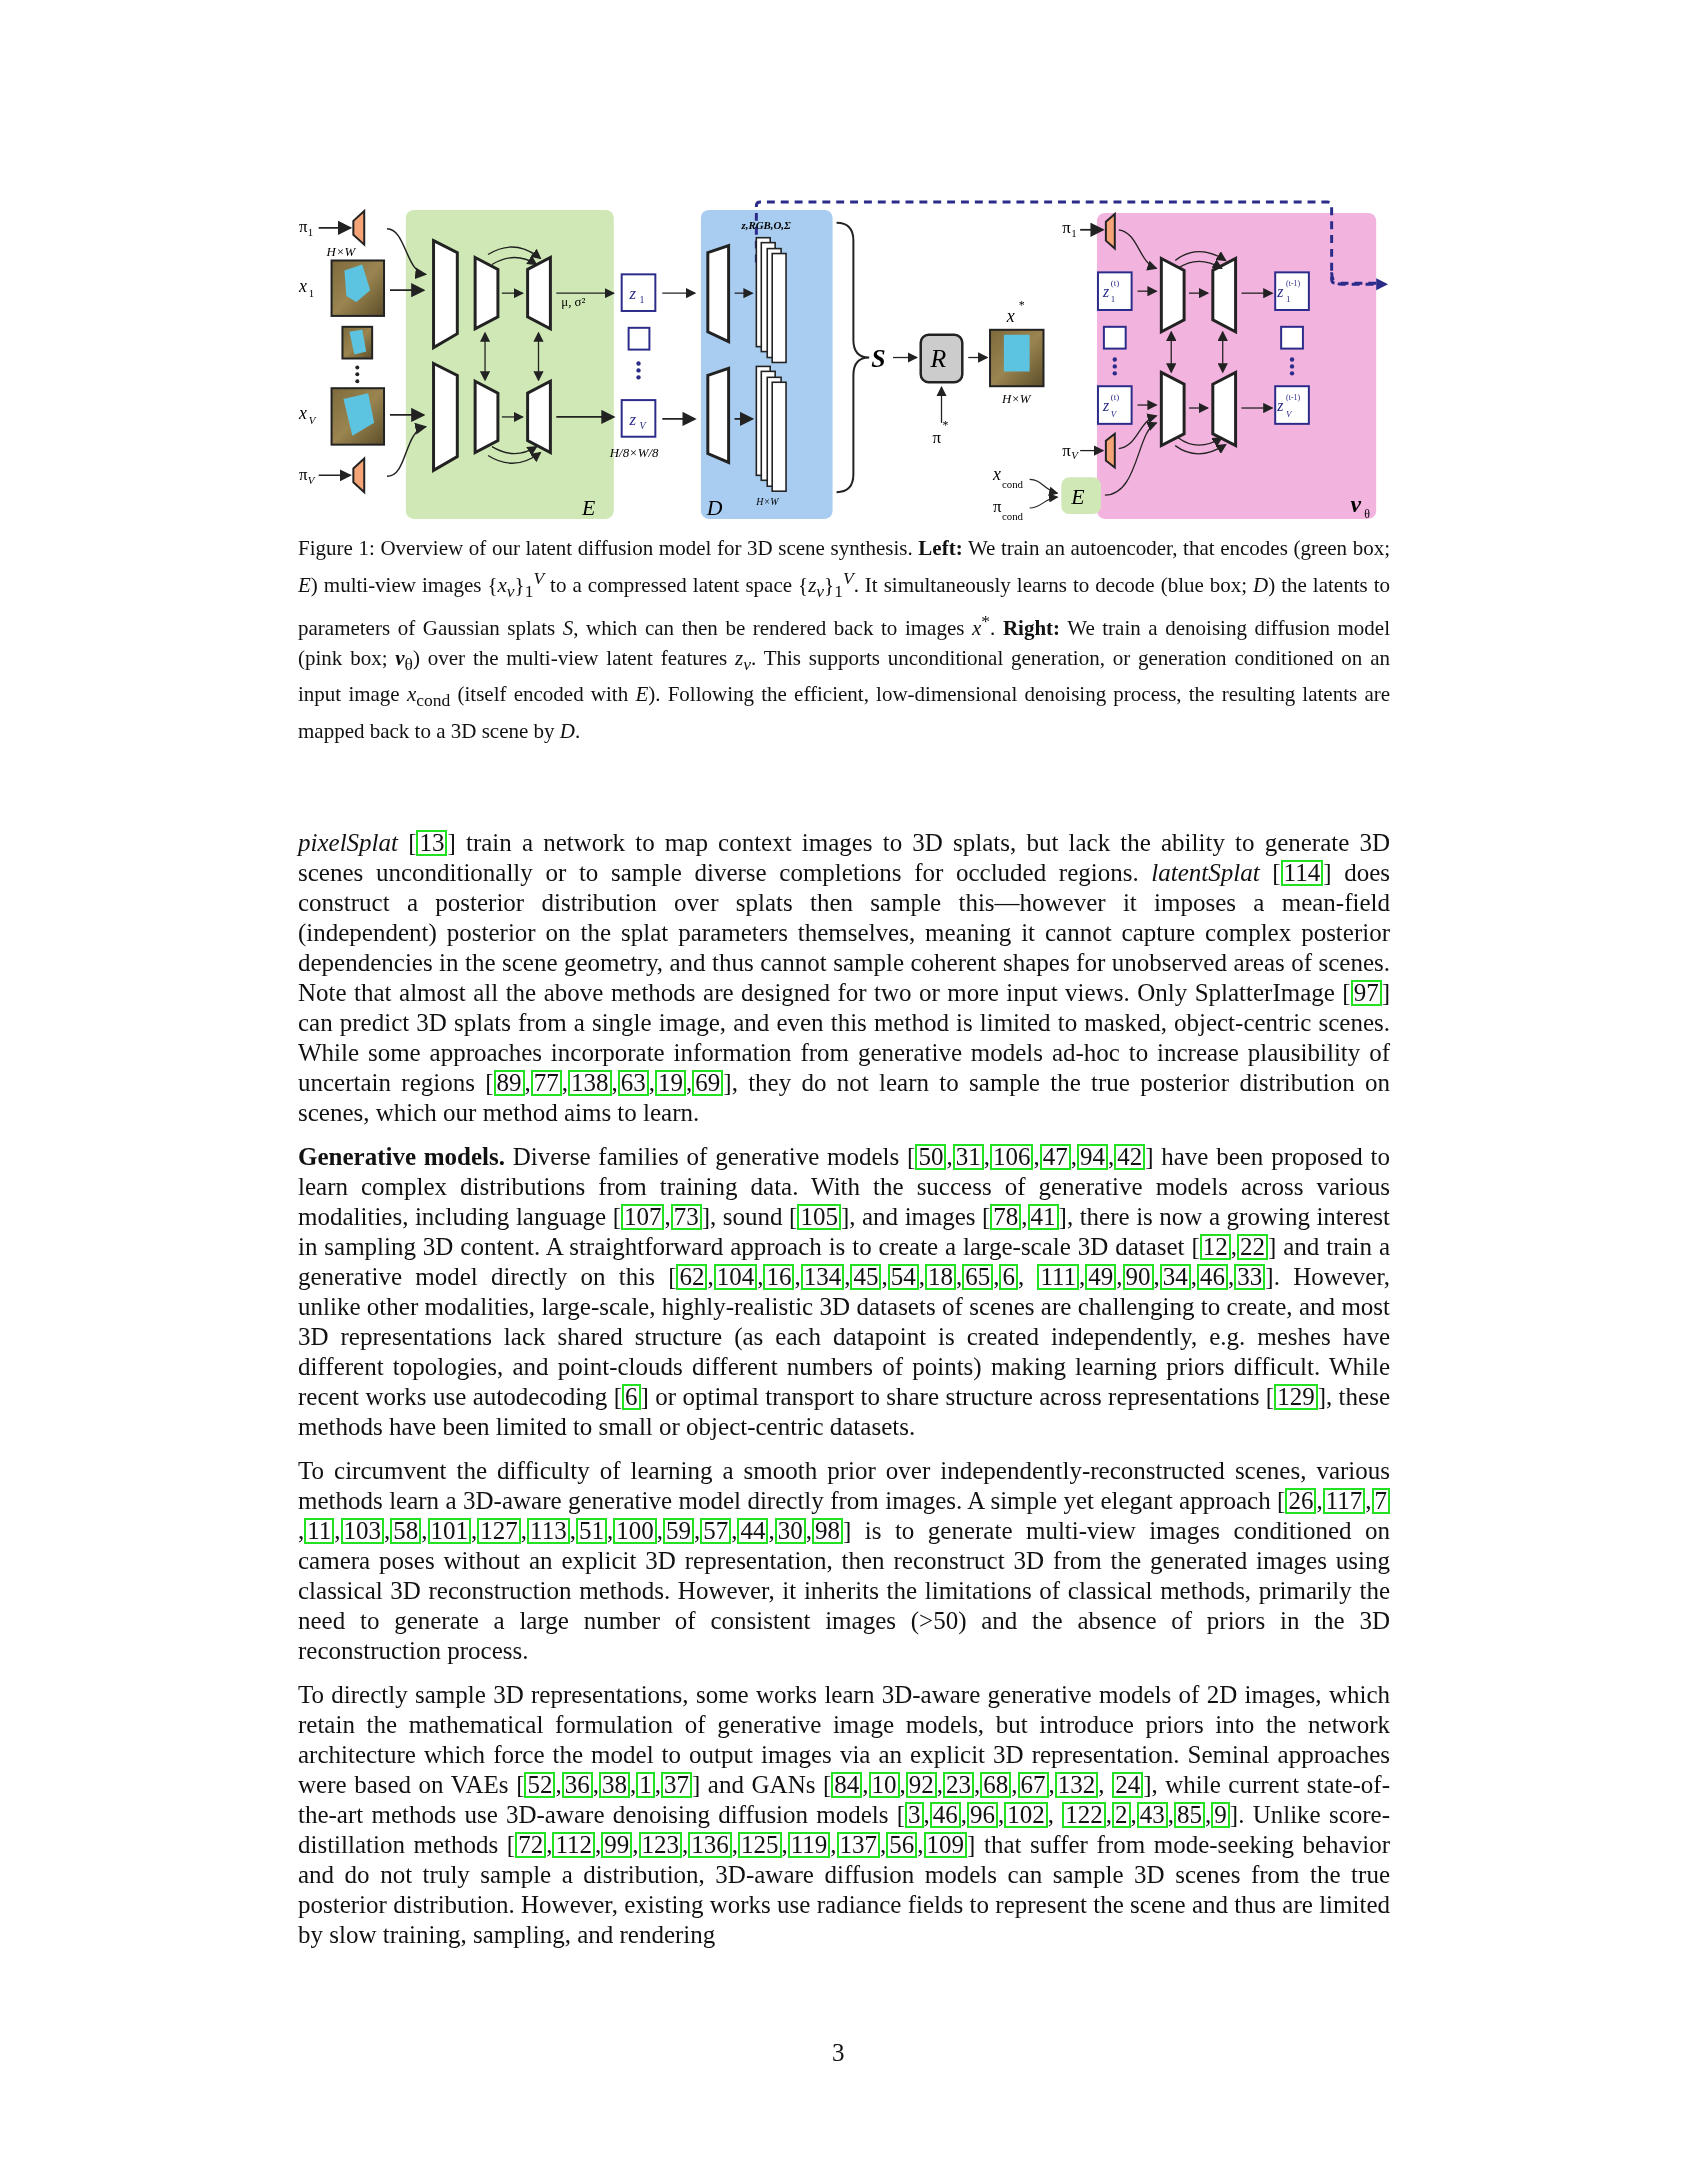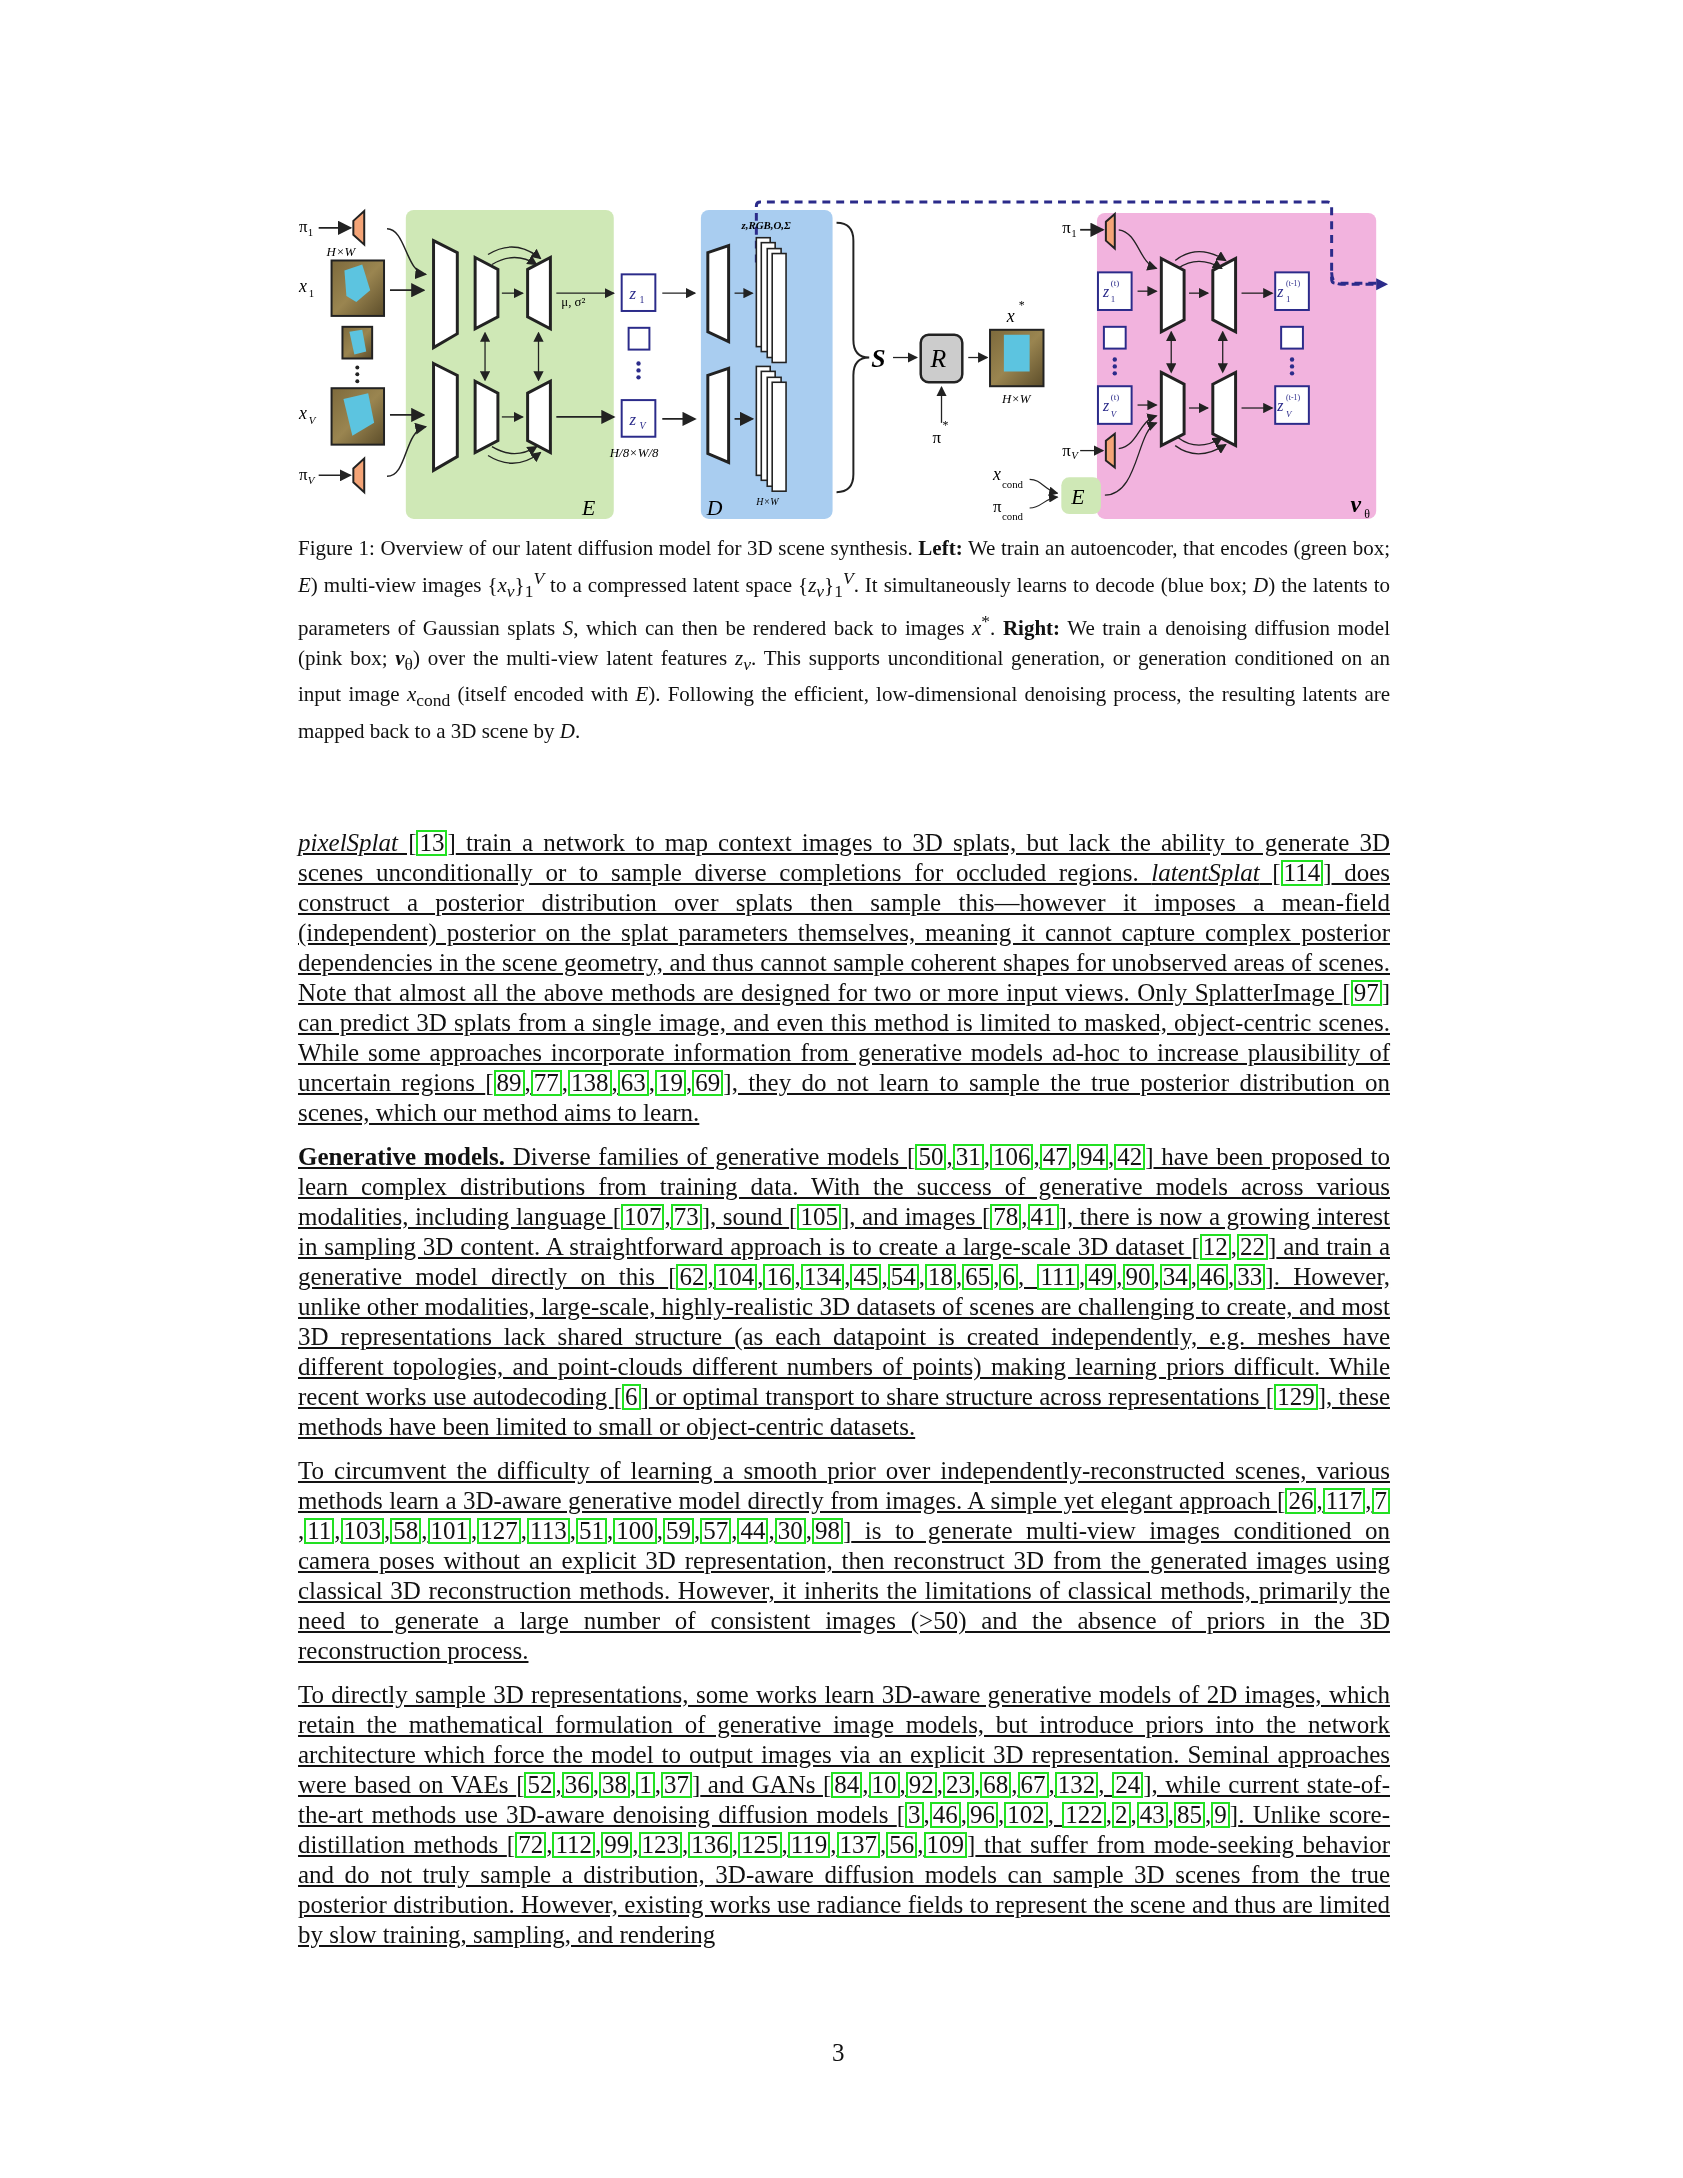--- a/index.html
+++ b/index.html
@@ -1,21 +1,21 @@
 <!DOCTYPE html>
 <html><head>
 <meta charset="utf-8">
 <style>
   html, body { margin: 0; padding: 0; background: #ffffff; }
   body { width: 1683px; height: 2178px; position: relative; overflow: hidden; font-family: "Liberation Serif", "DejaVu Serif", serif; color: #111; }
   .figure { position: absolute; left: 287px; top: 193px; width: 1109px; height: 332px; }
   .caption { position: absolute; left: 298px; top: 533px; width: 1092px; font-size: 21px; line-height: 30px; text-align: justify; }
   .caption b { font-weight: bold; }
   .body { position: absolute; left: 298px; top: 828px; width: 1092px; font-size: 25px; line-height: 30px; text-align: justify; }
-  .body p { margin: 0 0 14px 0; text-decoration: underline; }
+  .body p { margin: 0 0 14px 0; }
   .cite { display: inline-block; border: 2px solid #22e022; padding: 0 1px; line-height: 22px; margin: 0 0px; }
   .runin { font-weight: bold; }
   i.m { font-style: italic; }
   .pagenum { position: absolute; left: 832px; top: 2039px; font-size: 25px; }
   .fig-svg text { font-family: "Liberation Serif", "DejaVu Serif", serif; }
 </style>
 </head>
 <body>
 
 <div class="figure">

